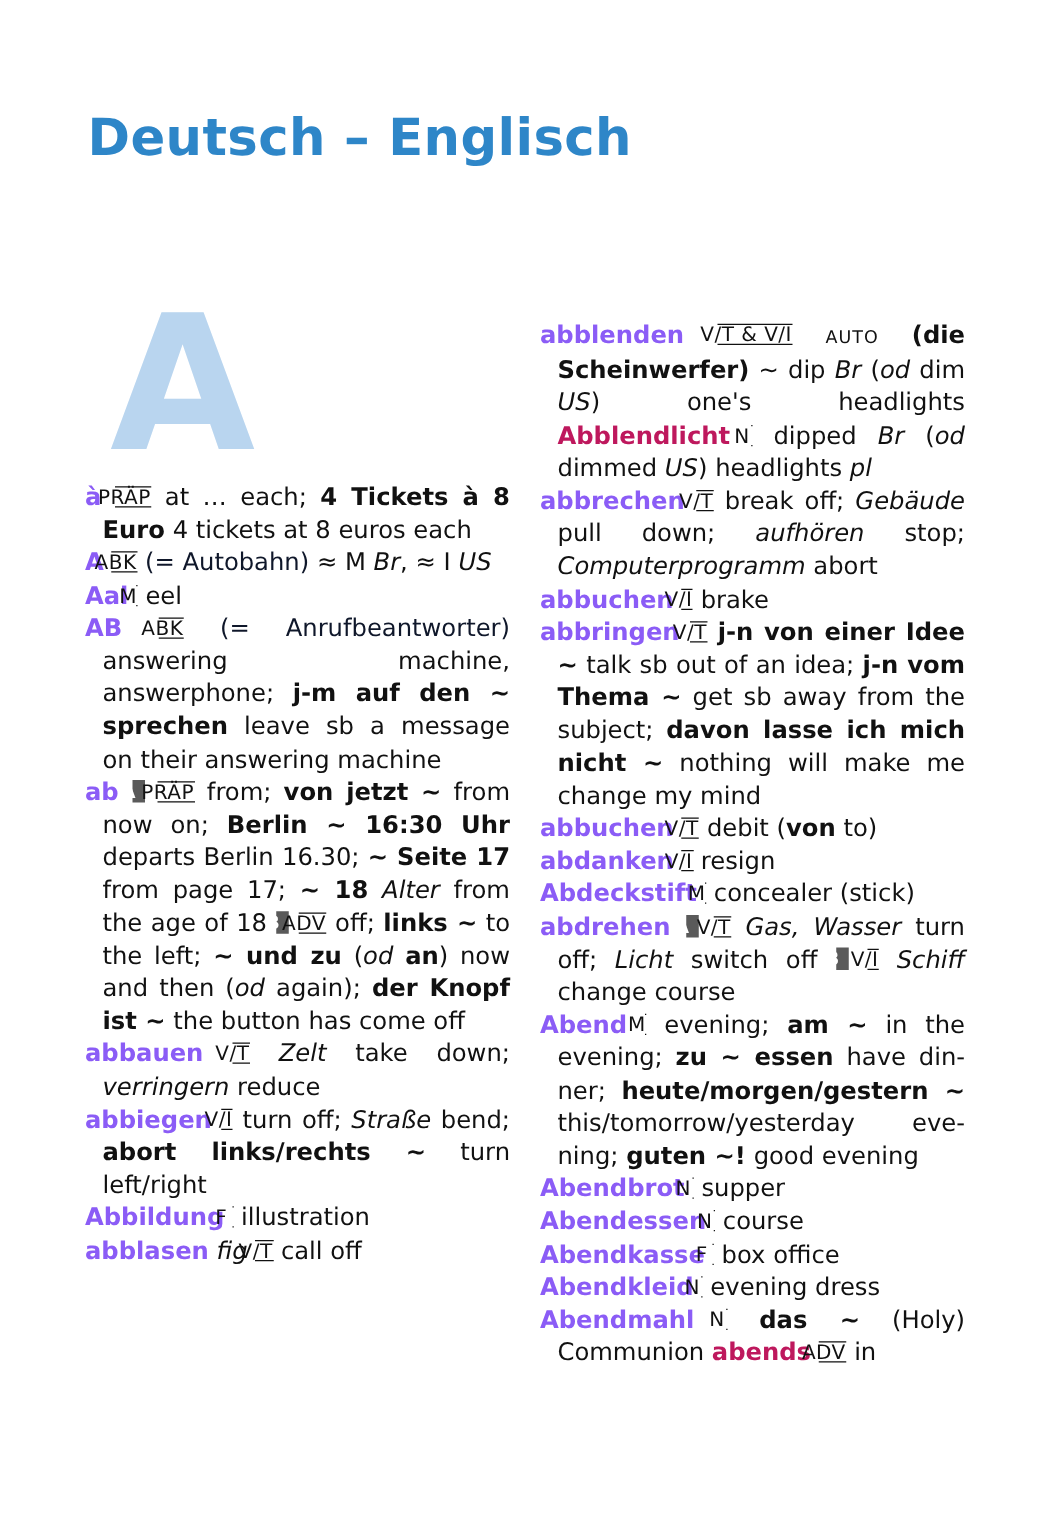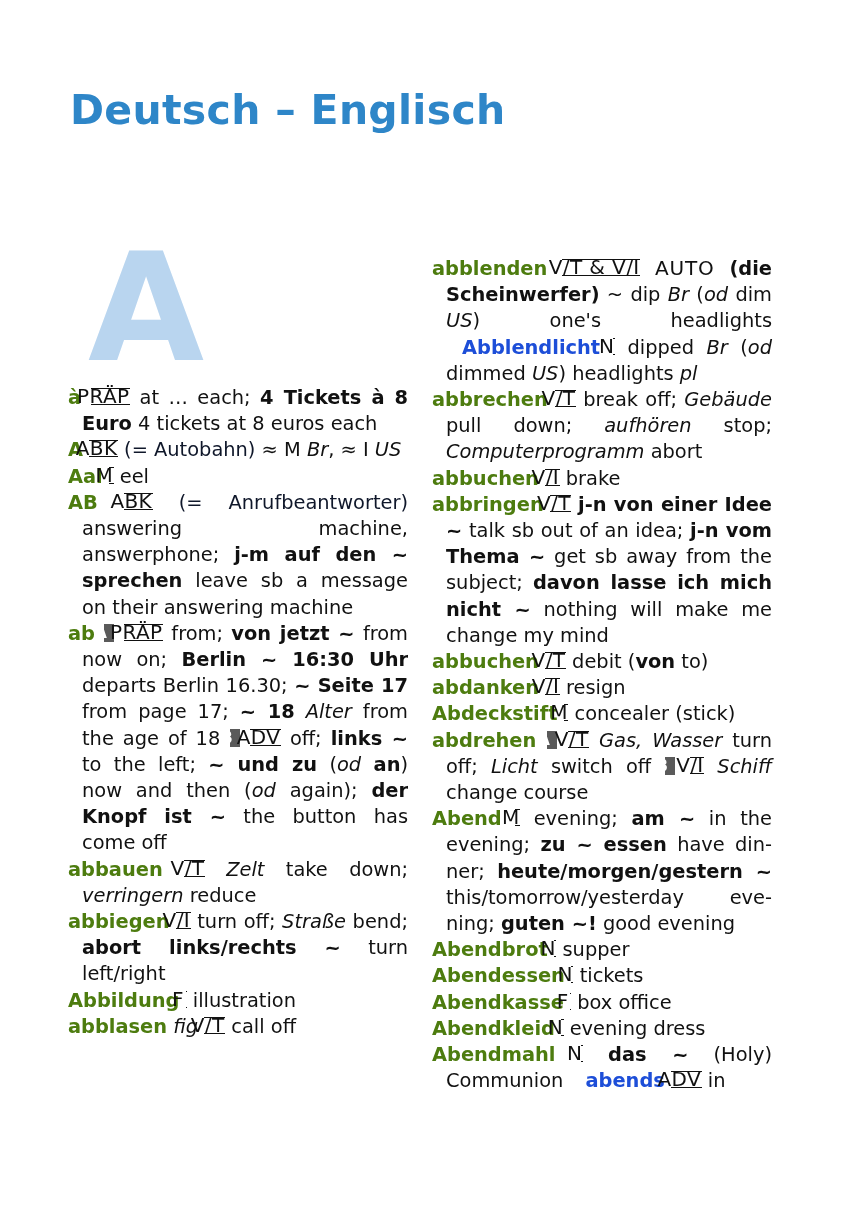--- a/index.html
+++ b/index.html
@@ -76,50 +76,49 @@
     margin: 0 0 0 0;
     padding: 0;
     text-indent: -14px;
     padding-left: 14px;
     text-align: justify;
   }
   .entry:last-child { text-align-last: left; }
 
   
   .hw {               
-    color: #4d7c0f;
+    color: #8b5cf6;
     font-weight: bold;
   }
   .hw-run {           
-    color: #1d4ed8;
-    font-weight: bold;
-    margin-left: 16px;
+    color: #be185d;
+    font-weight: bold;
   }
   .gloss-blue {       
     color: #0f172a;
   }
   .ital { font-style: italic; }
 
   
   .gram {
     display: inline-block;
-    font-size: 20px;
+    font-size: 16px;
     letter-spacing: 0.4px;
     border-top: 1.4px solid #111;
     border-bottom: 1.4px solid #111;
     line-height: 15px;
     padding: 0 0.5px;
     position: relative;
     top: -1px;
     white-space: nowrap;
   }
 
   
   .field {
-    font-size: 20px;
+    font-size: 14px;
     letter-spacing: 0.8px;
   }
 
   
   .sense {
     display: inline-block;
     background: #5a5a5a;
     color: #ffffff;
     font-weight: bold;
     font-size: 15px;
@@ -274,21 +273,21 @@
 
       <p class="entry">
         <span class="hw">Abendbrot</span>
         <span class="gram">N</span>
         <span>supper</span>
       </p>
 
       <p class="entry">
         <span class="hw">Abendessen</span>
         <span class="gram">N</span>
-        <span>tickets</span>
+        <span>course</span>
       </p>
 
       <p class="entry">
         <span class="hw">Abendkasse</span>
         <span class="gram">F</span>
         <span>box office</span>
       </p>
 
       <p class="entry">
         <span class="hw">Abendkleid</span>

